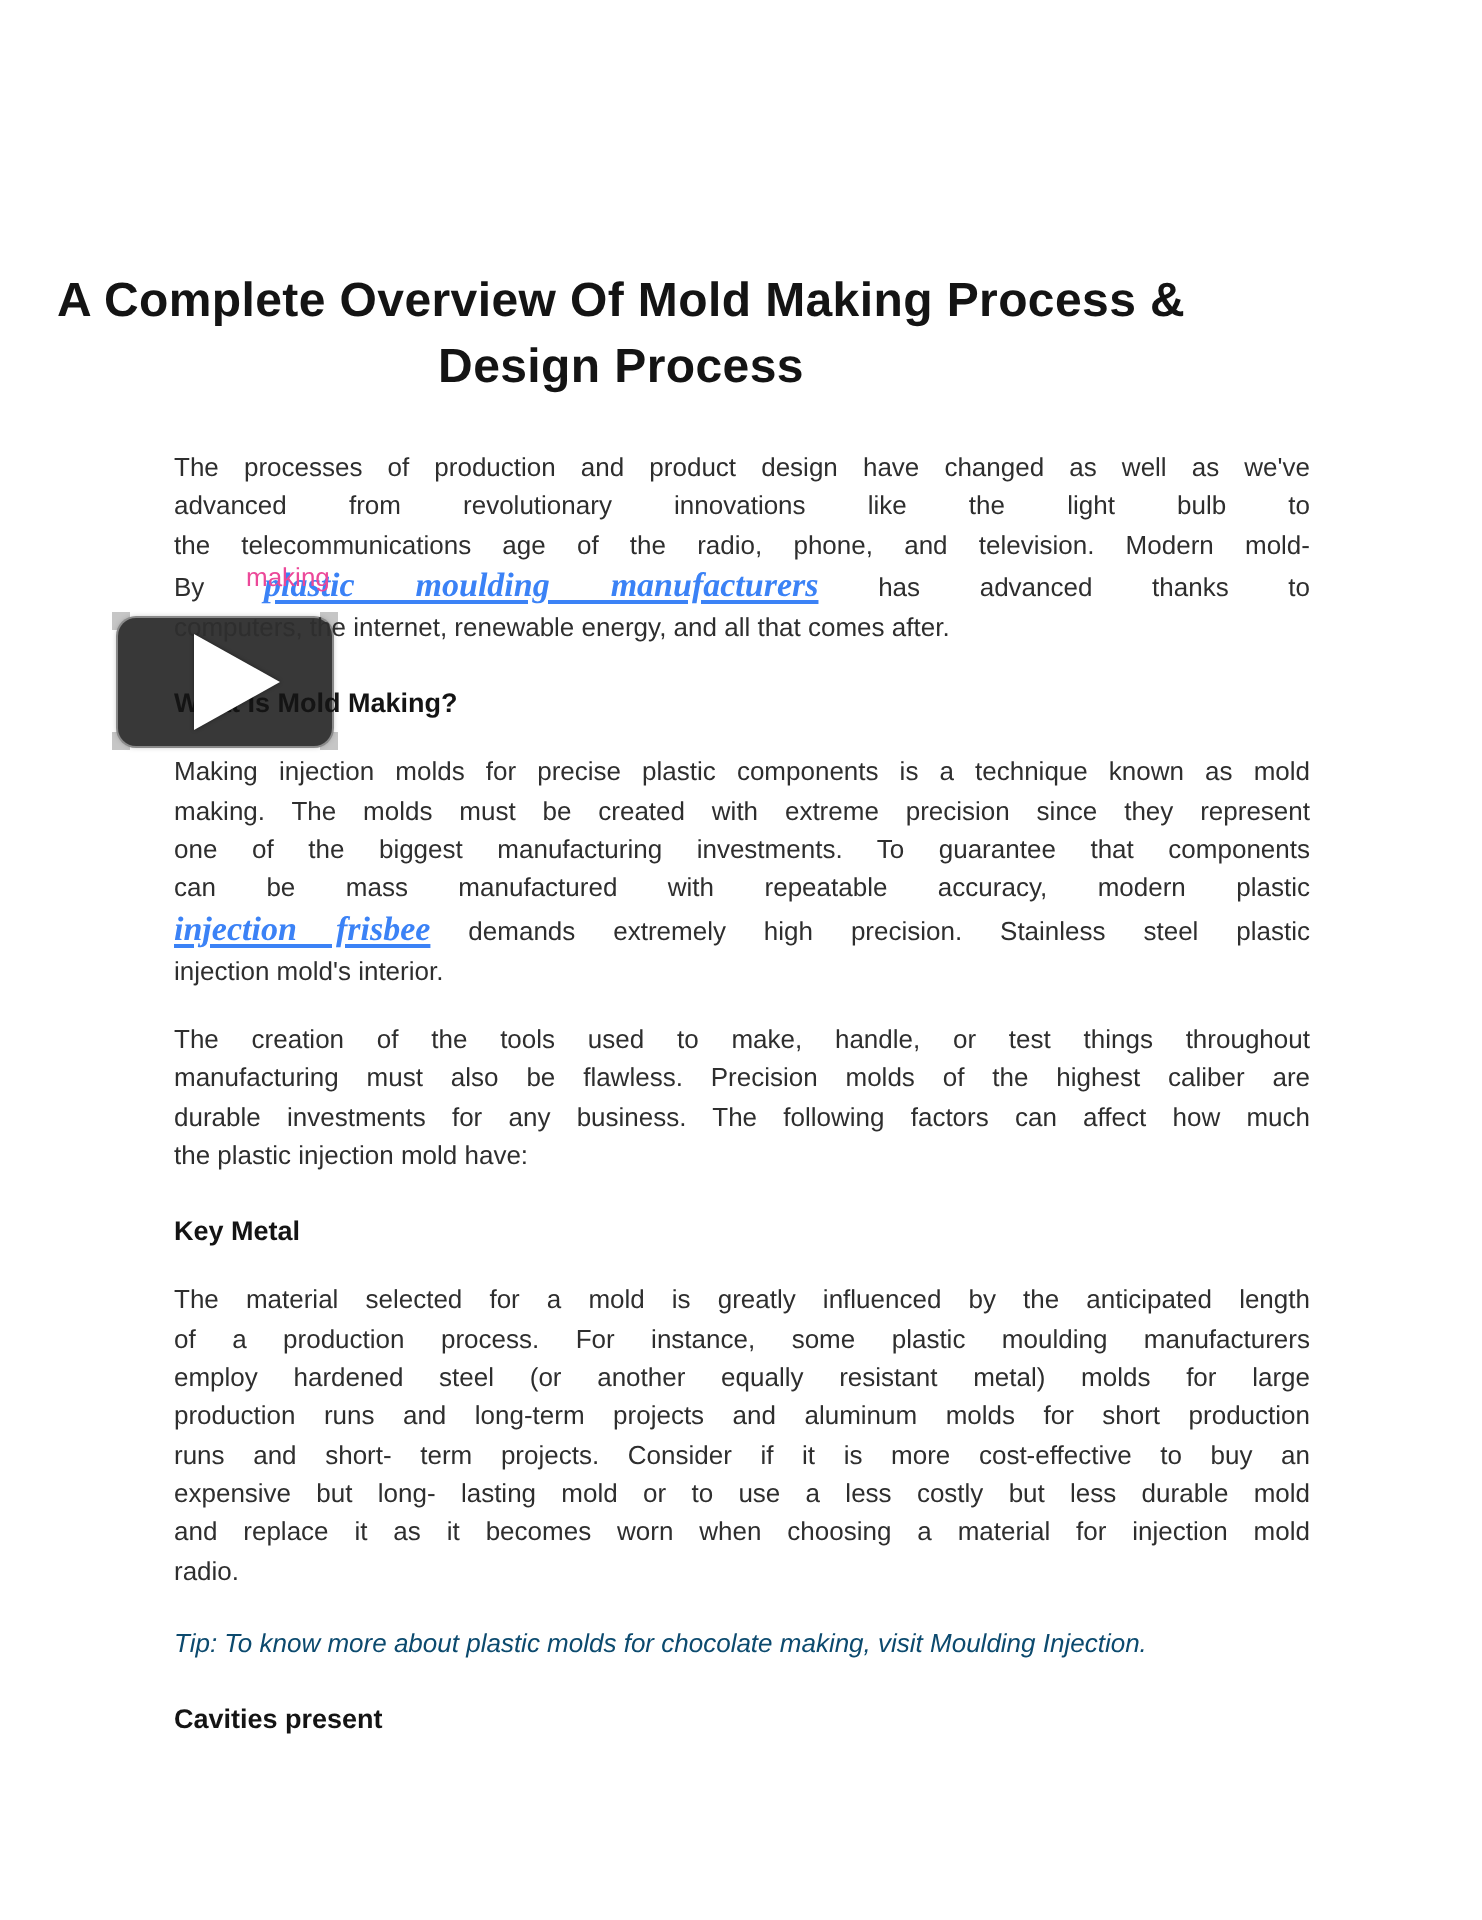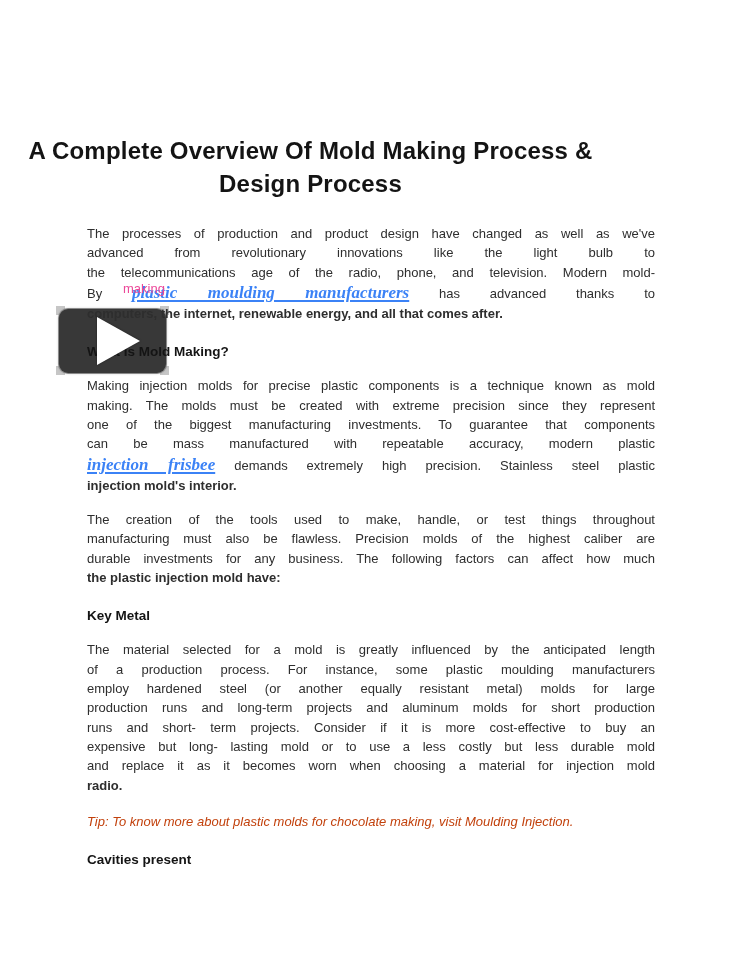--- a/index.html
+++ b/index.html
@@ -10,23 +10,23 @@
   #title{position:absolute;top:134px;left:0;width:621px;text-align:center;
          font-weight:bold;font-size:24px;line-height:33px;color:#141414;letter-spacing:.2px;}
   #title .title-line{white-space:nowrap;}
 
   
   #doc-body{position:absolute;left:87px;top:224px;width:568px;z-index:2;
             font-size:13px;color:#2e2e2e;}
   .para{margin-top:15px;}
   .para:first-child{margin-top:0;}
   .heading{margin-top:19px;font-weight:bold;font-size:13.5px;color:#141414;line-height:19.3px;}
-  .tip{margin-top:17px;font-style:italic;font-size:13px;color:#c2410c;line-height:19.3px;}
+  .tip{margin-top:17px;font-style:italic;font-size:13px;color:#0c4a6e;line-height:19.3px;}
   .line{line-height:19.3px;height:19.3px;text-align:justify;text-align-last:justify;}
-  .line.no-just{text-align-last:left;font-weight:bold;}
+  .line.no-just{text-align-last:left;}
   .line.has-link{line-height:22px;height:22px;}
   .ghost-line{position:relative;}
   .ghost{position:absolute;left:0;top:-4px;color:#ec4899;margin-left:36px;}
   .doc-link{color:#3b82f6;font-weight:bold;font-style:italic;font-size:17px;
             text-decoration:underline;text-decoration-thickness:1.5px;text-underline-offset:2px;
             line-height:inherit;cursor:pointer;font-family:Liberation Serif, serif;}
 
   
   .handle{position:absolute;width:9px;height:9px;background:#c6c6c6;z-index:1;}
   #h-tl{left:56px;top:306px;} #h-tr{left:160px;top:306px;}

